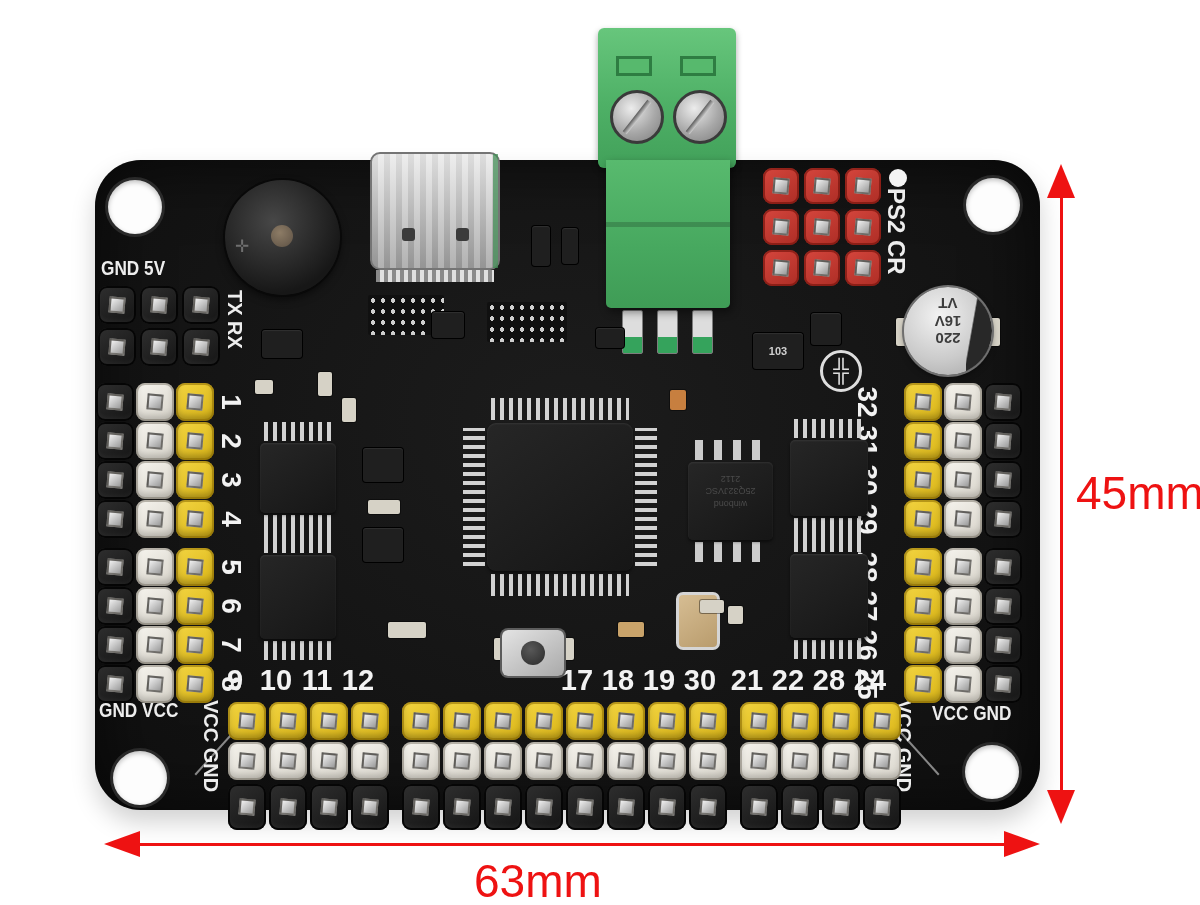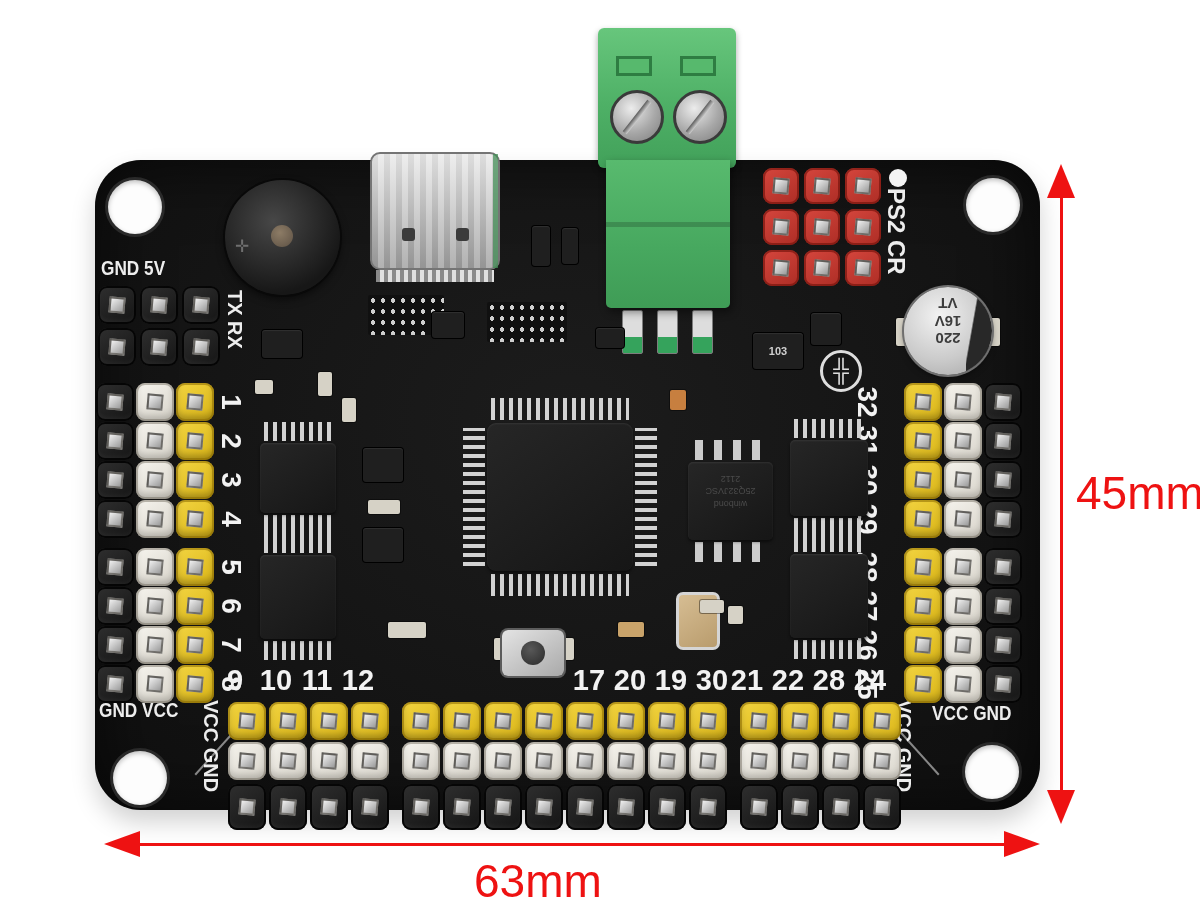--- a/index.html
+++ b/index.html
@@ -224,23 +224,23 @@
         <div class="pin k"></div>
         <div class="pin k"></div>
       </div>
 
     <div class="c numrow" style="left:121px;top:504px;">
         <div class="hnum"><span>9</span></div>
         <div class="hnum"><span>10</span></div>
         <div class="hnum"><span>11</span></div>
         <div class="hnum"><span>12</span></div>
       </div>
-    <div class="c numrow" style="left:475px;top:504px;">
+    <div class="c numrow" style="left:463px;top:504px;">
         <div class="hnum"><span>17</span></div>
-        <div class="hnum"><span>20</span></div>
+        <div class="hnum"><span>18</span></div>
         <div class="hnum"><span>19</span></div>
         <div class="hnum"><span>30</span></div>
       </div>
     <div class="c numrow" style="left:633px;top:504px;">
         <div class="hnum"><span>21</span></div>
         <div class="hnum"><span>22</span></div>
         <div class="hnum"><span>28</span></div>
         <div class="hnum"><span>24</span></div>
       </div>
 

